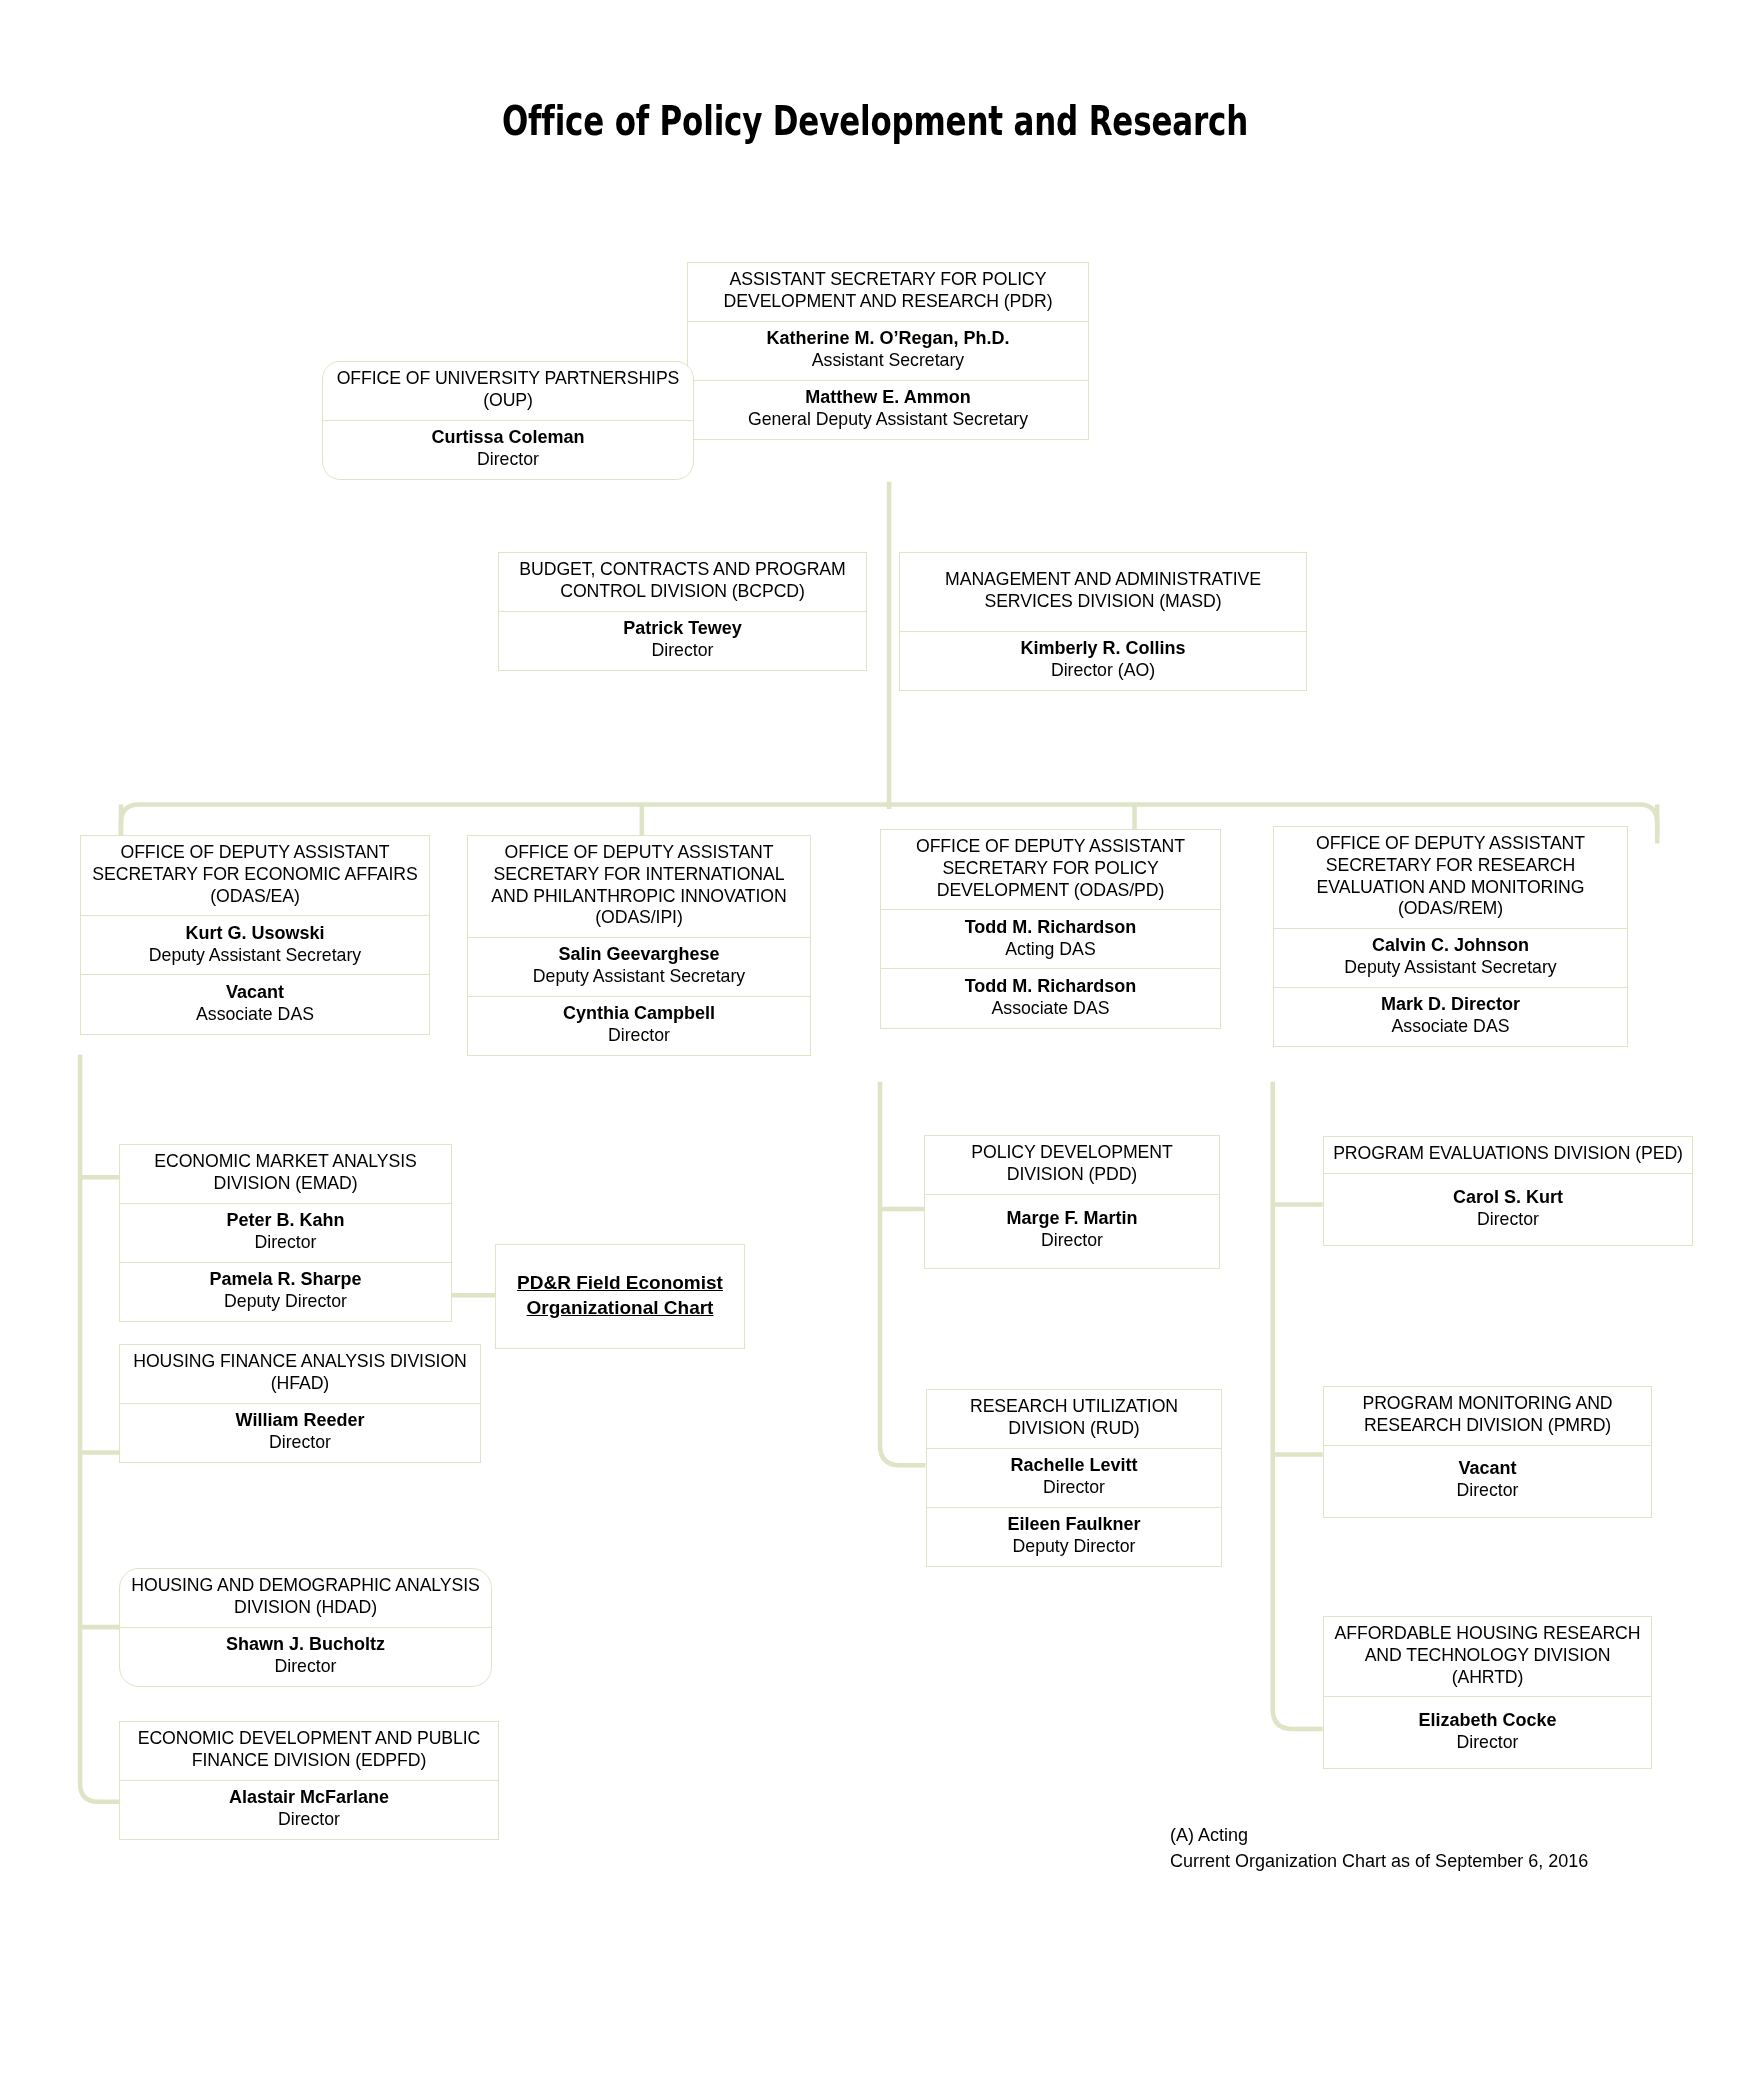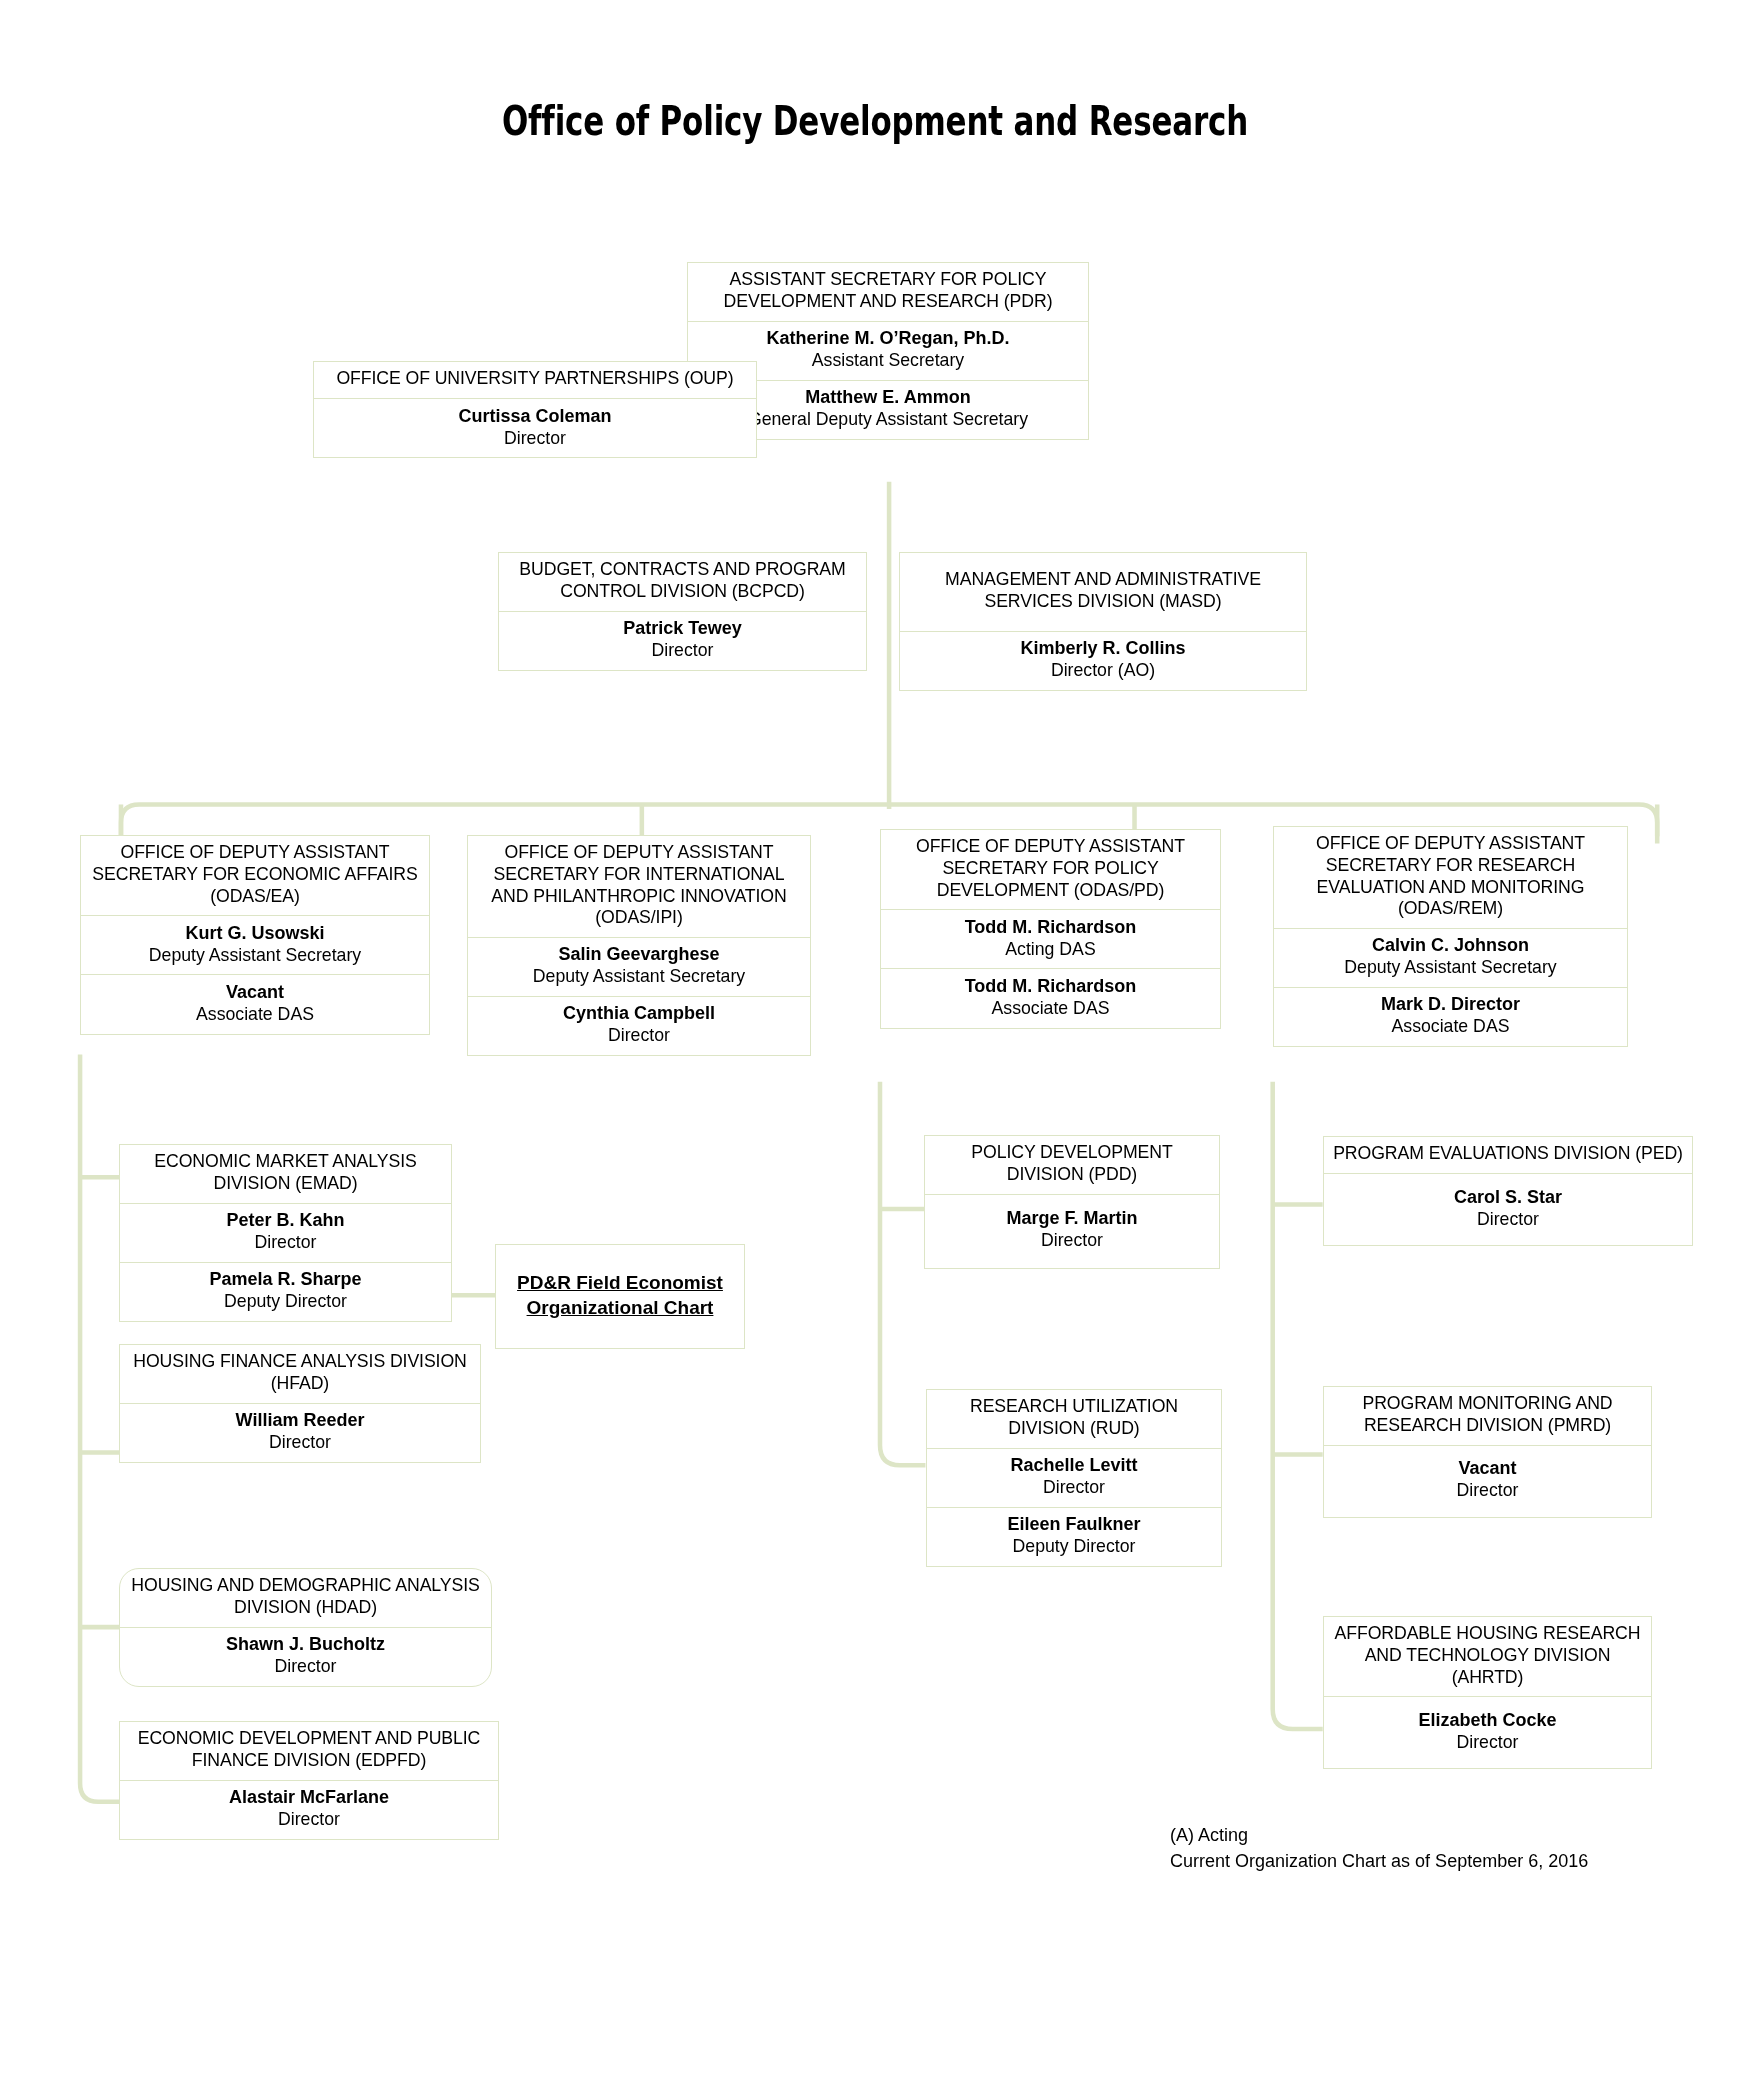--- a/index.html
+++ b/index.html
@@ -139,21 +139,21 @@
     <div class="row person-row">
       <span class="pname">Katherine M. O’Regan, Ph.D.</span>
       <span class="ptitle">Assistant Secretary</span>
     </div>
     <div class="row person-row">
       <span class="pname">Matthew E. Ammon</span>
       <span class="ptitle">General Deputy Assistant Secretary</span>
     </div>
   </div>
 
-  <div class="node" style="left:313px; top:361px; width:444px;">
+  <div class="node" style="left:322px; top:361px; width:372px;border-radius:18px;">
     <div class="row title-row">OFFICE OF UNIVERSITY PARTNERSHIPS (OUP)</div>
     <div class="row person-row">
       <span class="pname">Curtissa Coleman</span>
       <span class="ptitle">Director</span>
     </div>
   </div>
 
   <div class="node" style="left:498px; top:552px; width:369px;">
     <div class="row title-row">BUDGET, CONTRACTS AND PROGRAM CONTROL DIVISION (BCPCD)</div>
     <div class="row person-row">
@@ -277,21 +277,21 @@
     </div>
     <div class="row person-row">
       <span class="pname">Eileen Faulkner</span>
       <span class="ptitle">Deputy Director</span>
     </div>
   </div>
 
   <div class="node" style="left:1323px; top:1136px; width:370px;">
     <div class="row title-row">PROGRAM EVALUATIONS DIVISION (PED)</div>
     <div class="row person-row" style="padding-top:12.7px; padding-bottom:14.5px;">
-      <span class="pname">Carol S. Star</span>
+      <span class="pname">Carol S. Kurt</span>
       <span class="ptitle">Director</span>
     </div>
   </div>
 
   <div class="node" style="left:1323px; top:1386px; width:329px;">
     <div class="row title-row">PROGRAM MONITORING AND RESEARCH DIVISION (PMRD)</div>
     <div class="row person-row" style="padding-top:12.7px; padding-bottom:14.5px;">
       <span class="pname">Vacant</span>
       <span class="ptitle">Director</span>
     </div>

